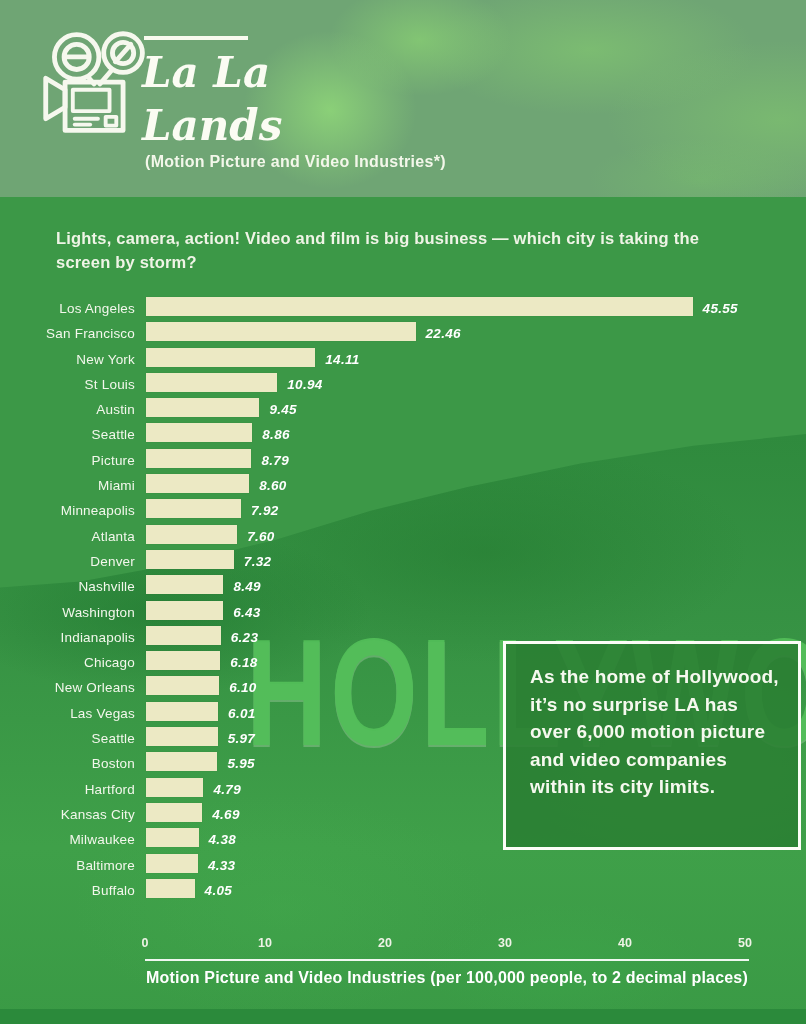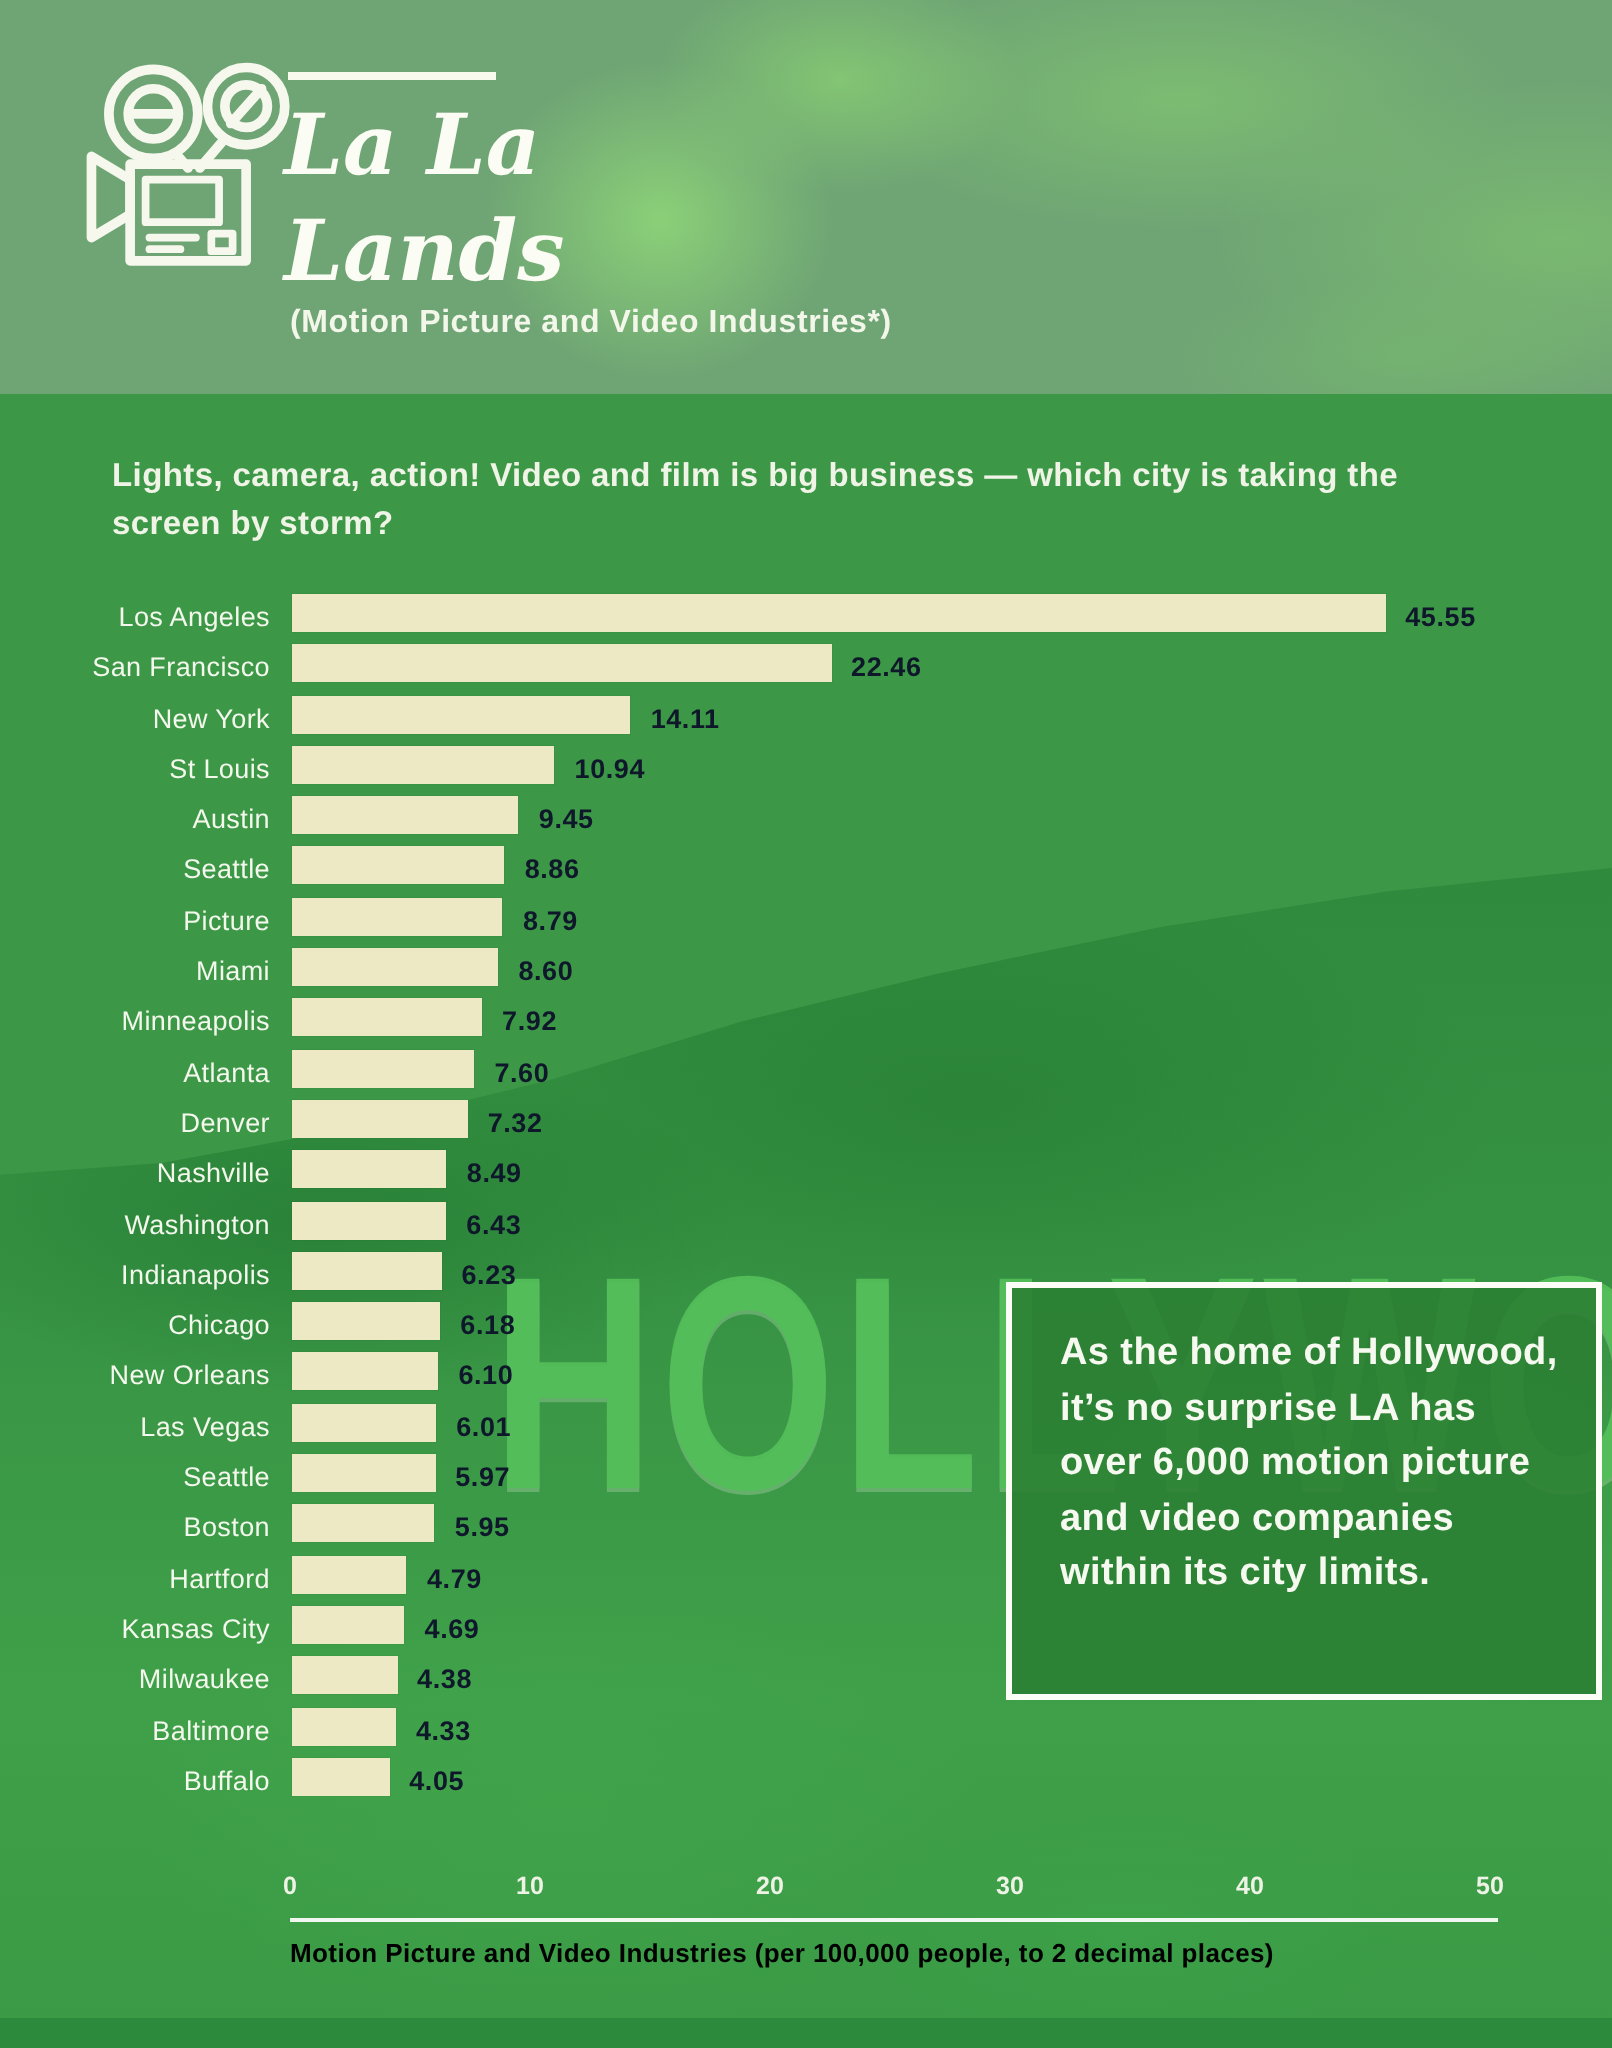--- a/index.html
+++ b/index.html
@@ -85,33 +85,33 @@
   
   .chart{position:absolute;top:297px;left:0;width:806px;}
   .bar-row{display:flex;align-items:flex-end;height:19px;margin-bottom:6.3px;}
   .bar-label{
     width:135px;padding-right:11px;box-sizing:content-box;
     text-align:right;flex:0 0 auto;
     font-size:13.5px;color:#f3f7ec;letter-spacing:.2px;
   }
   .bar{height:19px;background:#ece9c4;flex:0 0 auto;box-shadow:0 0 0 .5px rgba(0,0,0,.03);}
   .bar-value{
-    margin-left:10px;font-size:13.5px;font-weight:bold;color:#0f172a;letter-spacing:.3px;
+    margin-left:10px;font-size:13.5px;font-weight:bold;color:#ffffff;letter-spacing:.3px;font-style:italic;
   }
   
   .axis{position:absolute;left:145px;top:936px;width:604px;}
   .tick-row{position:relative;height:17px;}
   .tick{
     position:absolute;transform:translateX(-50%);
     font-size:12.5px;font-weight:bold;color:#eef3e6;
   }
   .axis-line{margin-top:6px;height:2px;background:rgba(255,255,255,.92);}
   .axis-caption{
-    margin-top:8px;
-    font-size:13px;font-weight:bold;color:#000000;letter-spacing:.2px;
+    margin-top:8px;text-align:center;
+    font-size:16px;font-weight:bold;color:#ffffff;letter-spacing:.2px;
   }
   
   .callout{
     position:absolute;left:503px;top:641px;width:298px;height:209px;
     box-sizing:border-box;
     border:3px solid #fdfdf8;
     background:rgba(42,126,50,.88);
     padding:19px 14px 0 24px;
   }
   .callout-text{

